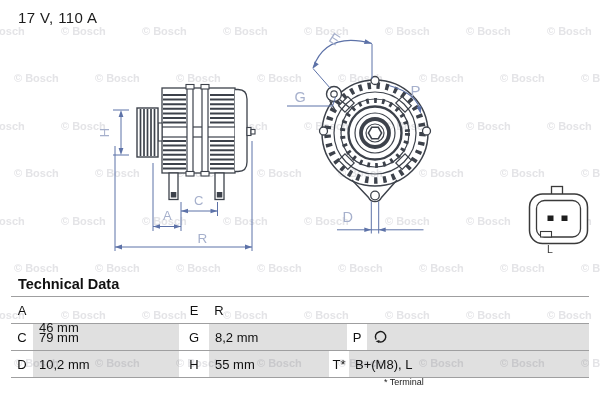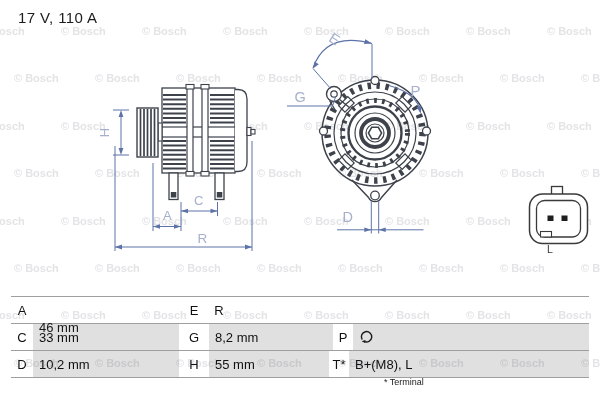--- a/index.html
+++ b/index.html
@@ -192,32 +192,33 @@
       <rect x="551.5" y="186.5" width="11" height="8.5" stroke-width="1.3"></rect>
       <rect x="529.5" y="194" width="58" height="49.5" rx="13" stroke-width="1.5"></rect>
       <rect x="536.5" y="200.5" width="44" height="36.5" rx="8" fill="none" stroke-width="1.3"></rect>
       <rect x="540.5" y="231.5" width="11" height="5.5" stroke-width="1.1"></rect>
       <rect x="547.5" y="215.5" width="6" height="5.5" fill="#1e1e1e" stroke="none"></rect>
       <rect x="561.5" y="215.5" width="6" height="5.5" fill="#1e1e1e" stroke="none"></rect>
     </g>
     <text x="550" y="253" font-size="10.5" text-anchor="middle" fill="#3a3a3a" font-family="Liberation Sans, sans-serif">L</text>
   </svg>
 
+  <div class="td-head">Technical Data</div>
   <div class="td-table">
       <div class="td-row">
         <div class="td-key" style="width: 22px;">A</div>
         <div class="td-val" style="width: 146px; margin-top: 30px;">46 mm</div>
         <div class="td-key" style="width: 30px;">E</div>
         <div class="td-key" style="width: 20px;">R</div>
       </div>
       <div class="td-row">
         <div class="td-key" style="width: 22px;">C</div>
-        <div class="td-val" style="width: 146px;">33 mm</div>
+        <div class="td-val" style="width: 146px;">79 mm</div>
         <div class="td-key" style="width: 30px;">G</div>
-        <div class="td-val" style="width: 124px;">8,2 mm</div>
+        <div class="td-val" style="width: 138px;">8,2 mm</div>
         <div class="td-key" style="width: 20px;">P</div>
         <div class="td-val" style="flex: 1 1 0%;">
     <span class="rot-ico">
             <svg width="16" height="16" viewBox="0 0 16 16">
       <path d="M3.2,10.6 A5.2,5.2 0 1 1 5.2,12.4" fill="none" stroke="#1a1a1a" stroke-width="1.4"></path>
       <polygon points="2.6,12.2 6.5,10.9 6.1,13.9" fill="#1a1a1a"></polygon>
     </svg>
           </span>
   </div>
       </div>

